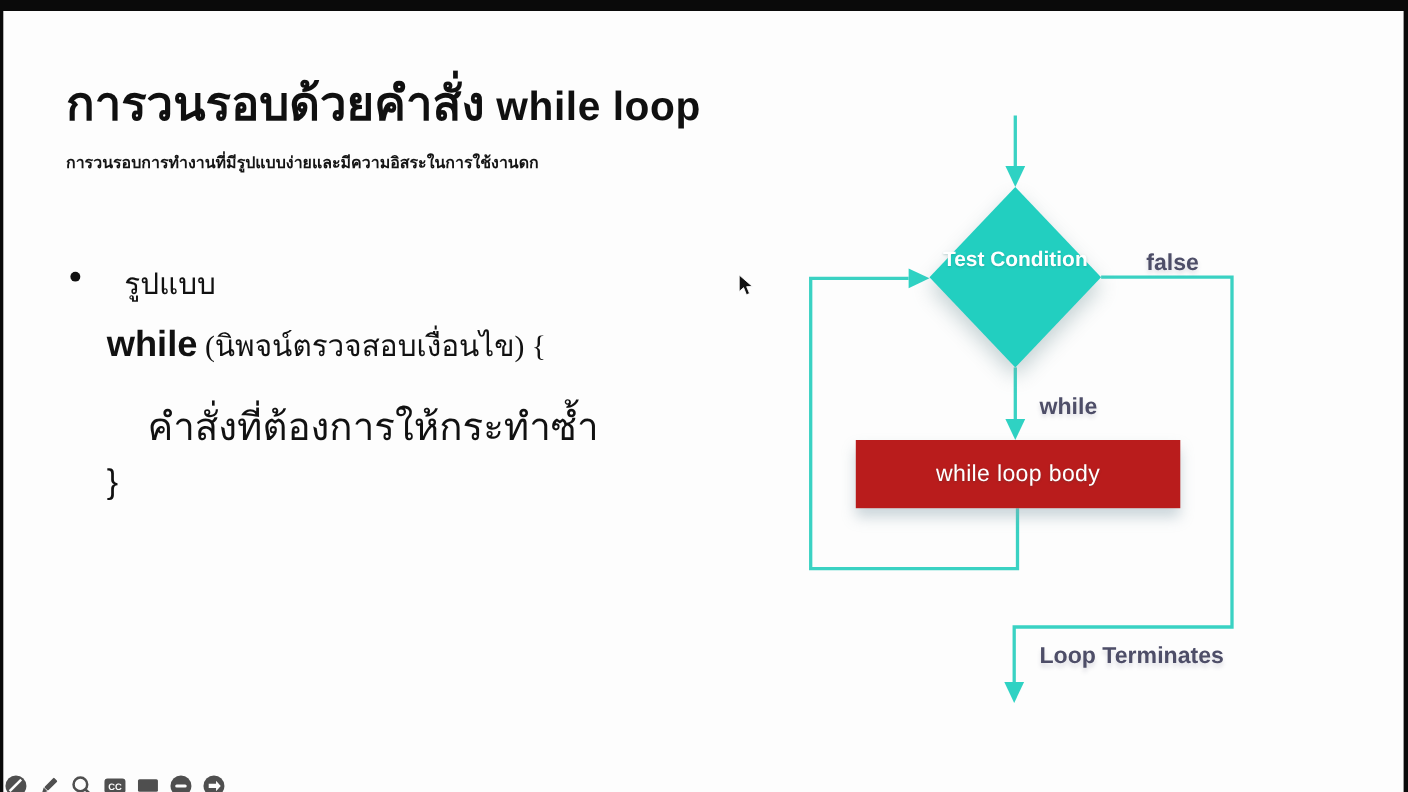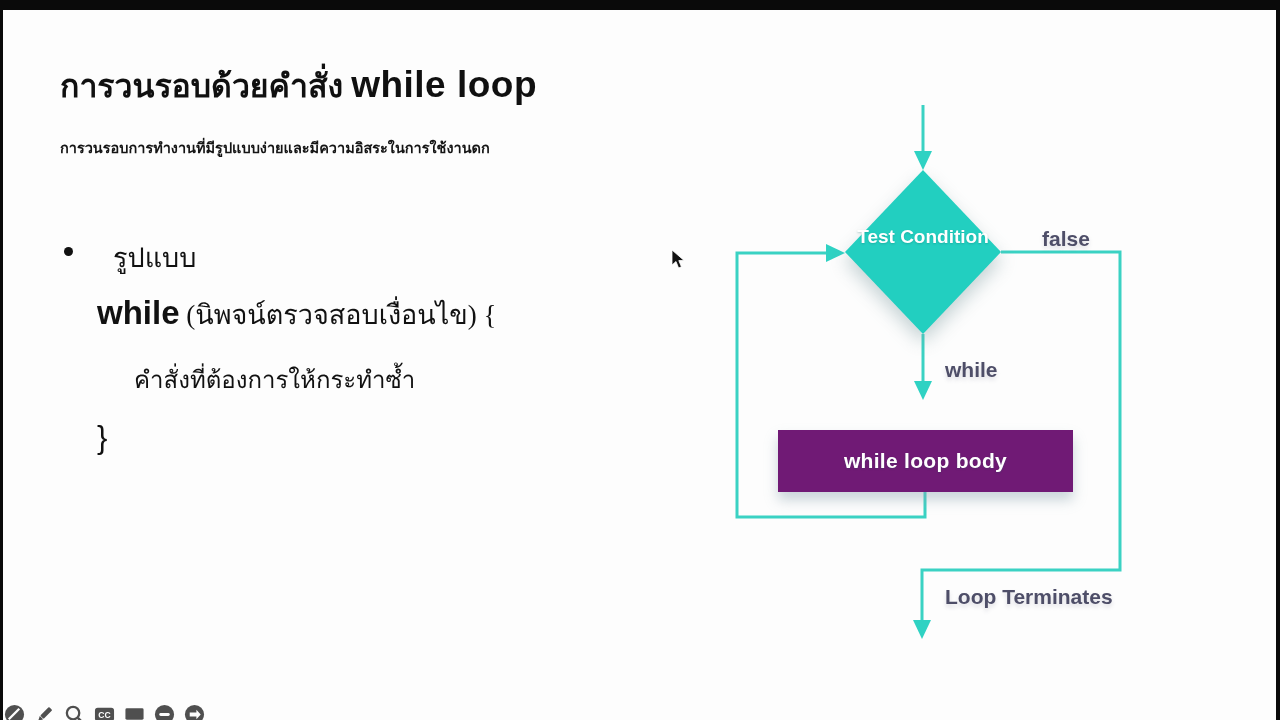--- a/index.html
+++ b/index.html
@@ -15,21 +15,21 @@
   .strip-left { position:absolute; left:0; top:10px; width:3px; height:710px; background:#0a0a0a; }
   .strip-right{ position:absolute; right:0; top:10px; width:4px; height:710px; background:#0a0a0a; }
 
   
   .title {
     position:absolute; left:60px; top:60px; white-space:nowrap;
     color:#101010;
   }
   .title .th {
     font-family:"Liberation Serif", serif;
-    font-weight:700; font-size:32px;
+    font-weight:700; font-size:43px;
   }
   .title .en {
     font-family:"Liberation Sans", sans-serif;
     font-weight:700; font-size:37px; letter-spacing:0.5px;
   }
   .subtitle {
     position:absolute; left:60px; top:136px;
     font-family:"Liberation Serif", serif;
     font-weight:700; font-size:14.5px; color:#151515;text-align:right;
   }
@@ -43,21 +43,21 @@
   }
   .code-line1 { position:absolute; left:97px; top:293px; color:#111; white-space:nowrap; }
   .code-line1 .kw {
     font-family:"Liberation Sans", sans-serif; font-size:33px; font-weight:700;
   }
   .code-line1 .th {
     font-family:"Liberation Serif", serif; font-size:27px;
   }
   .code-line2 {
     position:absolute; left:134px; top:360px;
-    font-family:"Liberation Serif", serif; font-size:24px; color:#111;
+    font-family:"Liberation Serif", serif; font-size:35px; color:#111;
   }
   .code-line3 {
     position:absolute; left:97px; top:420px;
     font-family:"Liberation Sans", sans-serif; font-size:31px; color:#111;
   }
 
   
   .flow-svg { position:absolute; left:700px; top:95px; width:460px; height:550px; }
   .flow-label {
     position:absolute; font-family:"Liberation Sans", sans-serif; font-weight:700;
@@ -69,27 +69,26 @@
   .lbl-true  { left:945px;  top:358px; }
   .lbl-term  { left:945px;  top:585px; }
   .diamond-label {
     position:absolute; left:853px; top:223px; width:140px;
     text-align:center; color:#fff; font-family:"Liberation Sans", sans-serif;
     font-weight:700; font-size:19px; line-height:27px;
     text-shadow:0 1px 2px rgba(0,90,85,0.25);
   }
   .loop-box {
     position:absolute; left:778px; top:400px; width:295px; height:62px;
-    background:#701a75;
+    background:#b91c1c;
     box-shadow:0 8px 12px rgba(140,165,175,0.45);
     display:flex; align-items:center; justify-content:center;
     color:#fff; font-family:"Liberation Sans", sans-serif;
-    font-weight:700; font-size:21px; letter-spacing:0.3px;
+    font-weight:400; font-size:21px; letter-spacing:0.3px;
     text-shadow:0 1px 2px rgba(0,90,85,0.25);
-    margin-top:30px;
   }
 
   
   .cursor { position:absolute; left:671px; top:250px; }
 
   
   .toolbar {
     position:absolute; left:4px; top:704px; height:16px; overflow:hidden;
     display:flex; gap:9px; align-items:flex-start;
   }

